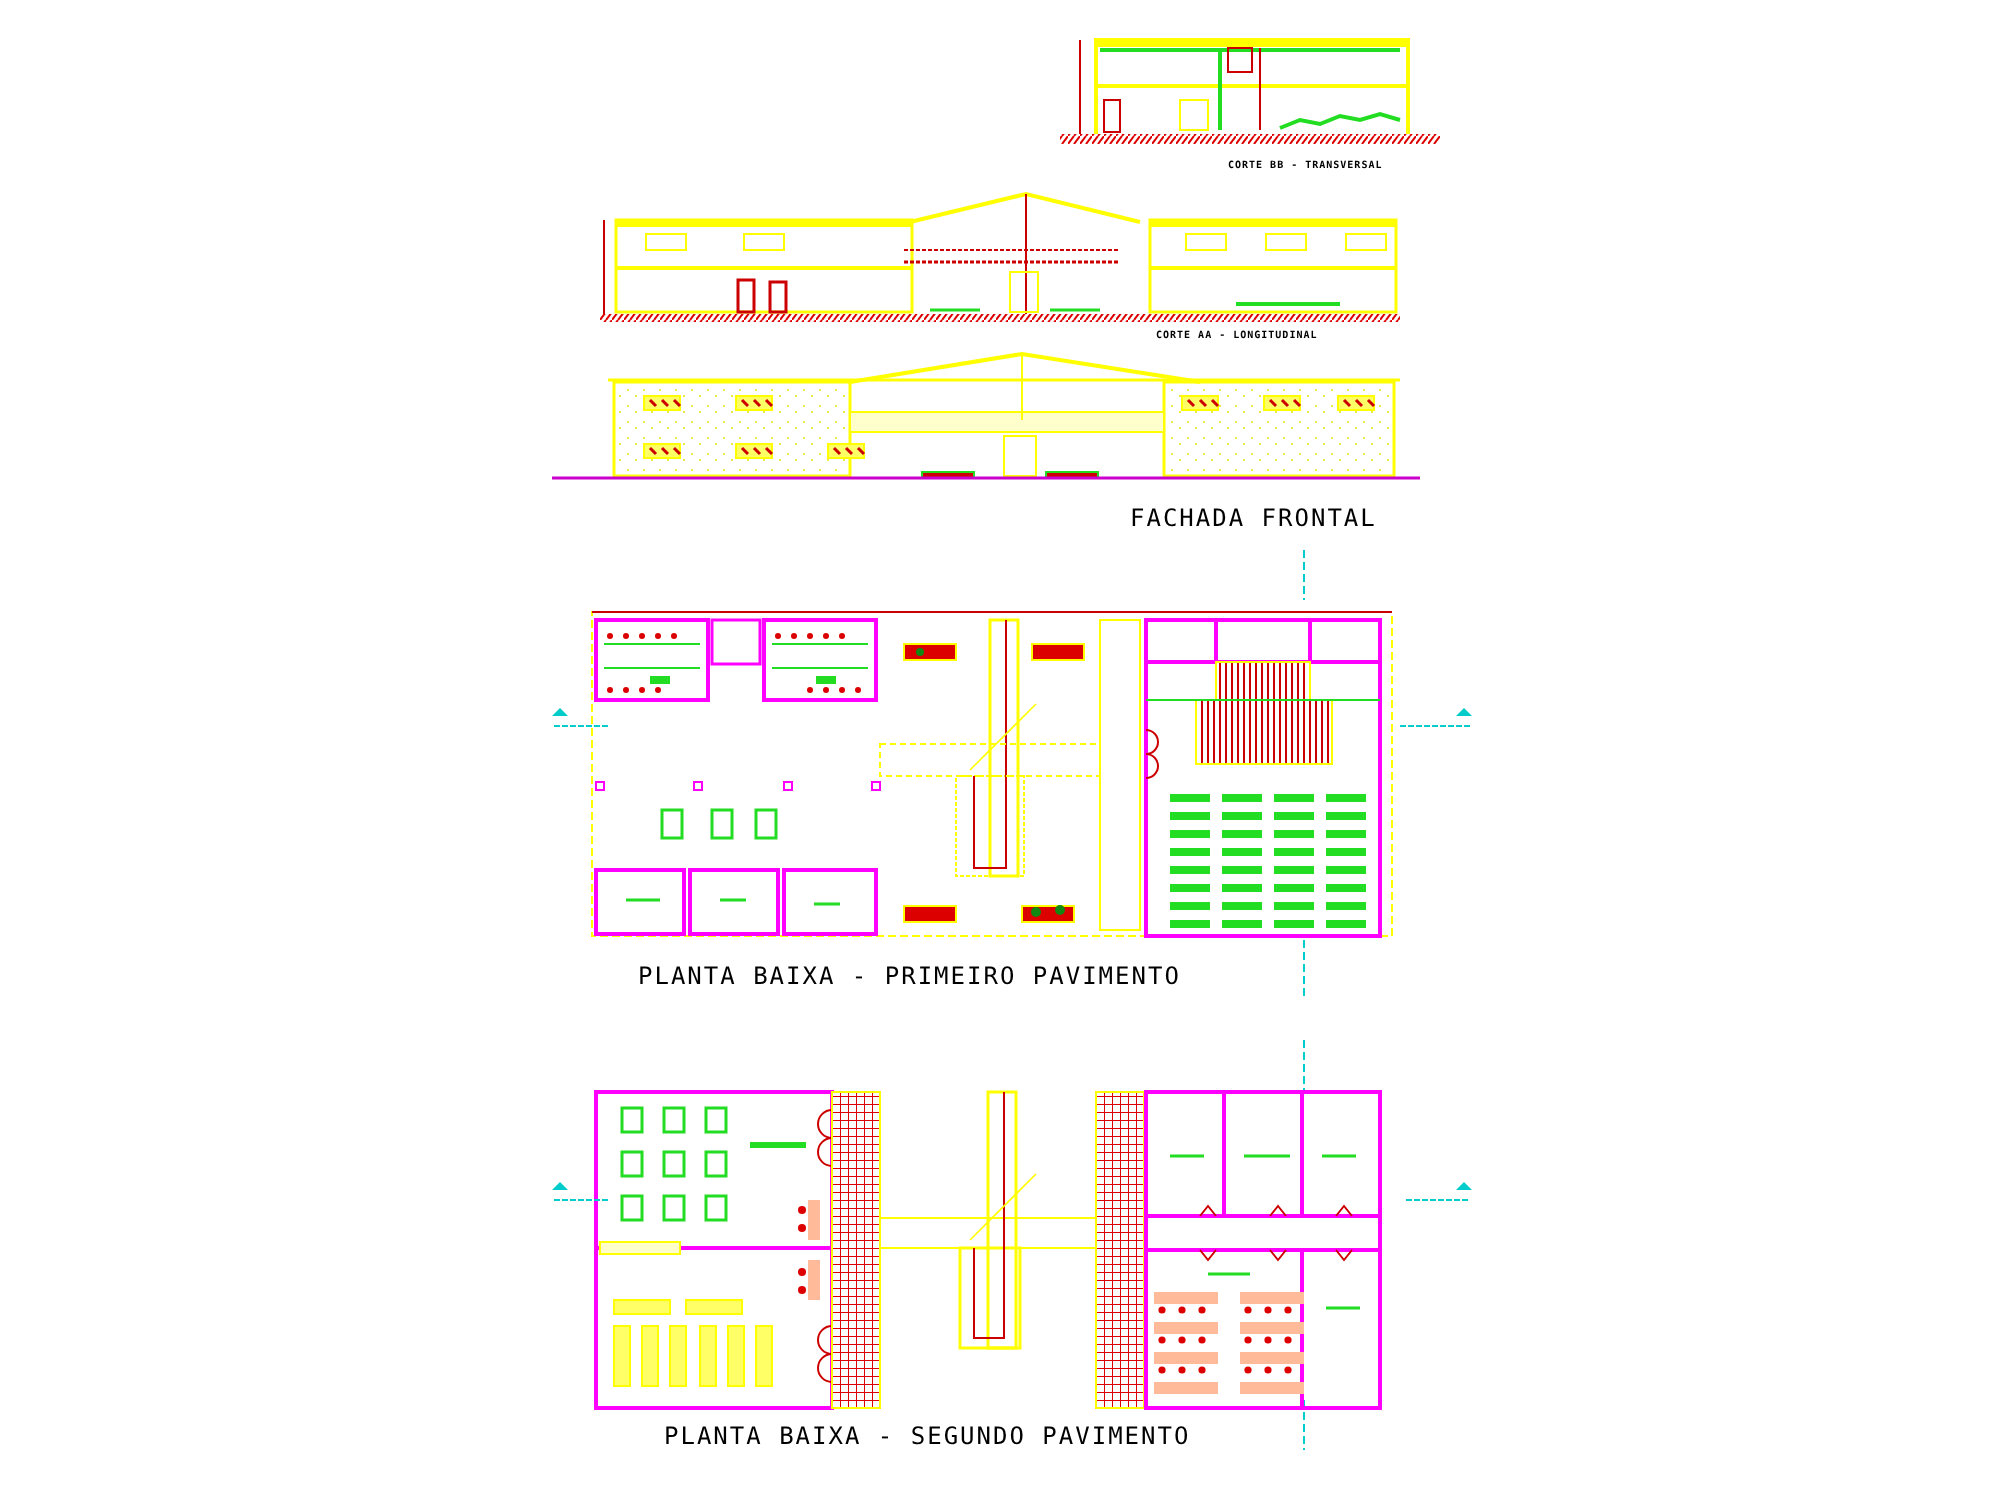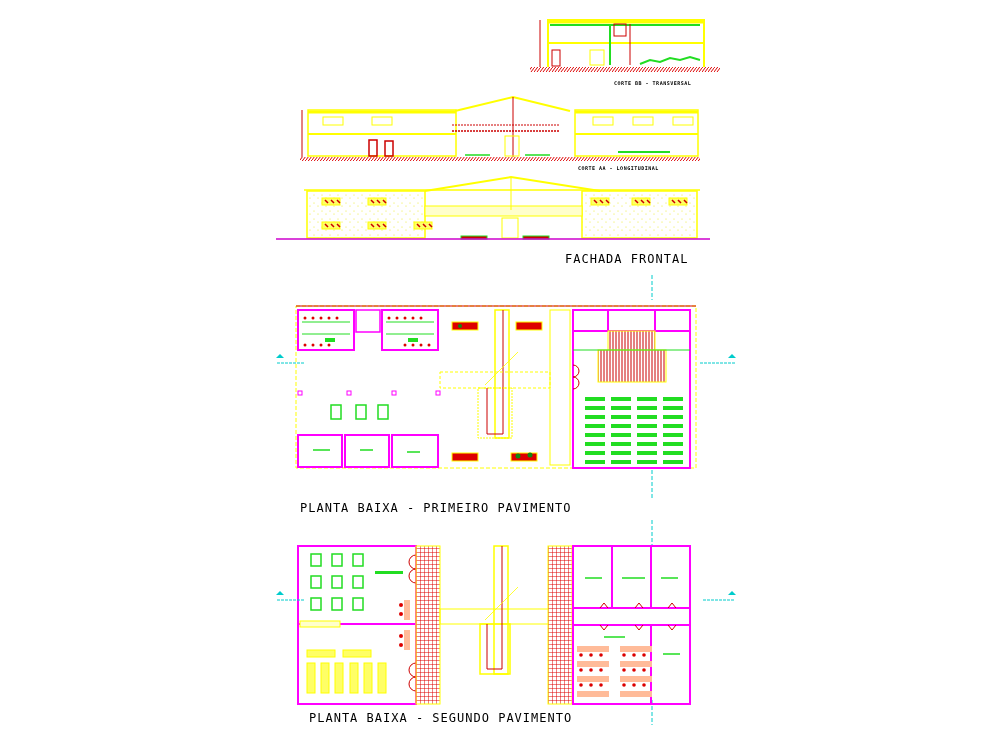--- a/index.html
+++ b/index.html
@@ -320,14 +320,14 @@
     <line x1="277" y1="600" x2="305" y2="600" stroke="#00cccc" stroke-dasharray="3,1"></line>
     <line x1="703" y1="600" x2="735" y2="600" stroke="#00cccc" stroke-dasharray="3,1"></line>
     <path d="M276,595 l4,-4 l4,4 z" fill="#00cccc"></path>
       <path d="M728,595 l4,-4 l4,4 z" fill="#00cccc"></path>
   </g>
 </svg>
 
 <div class="lbl lbl-small" style="left:614px;top:80px;">CORTE BB - TRANSVERSAL</div>
 <div class="lbl lbl-small" style="left:578px;top:165px;">CORTE AA - LONGITUDINAL</div>
 <div class="lbl lbl-big" style="left:565px;top:252px;">FACHADA FRONTAL</div>
-<div class="lbl lbl-big" style="left:300px;top:481px;margin-top:20px;">PLANTA BAIXA - PRIMEIRO PAVIMENTO</div>
-<div class="lbl lbl-big" style="left:309px;top:711px;">PLANTA BAIXA - SEGUNDO PAVIMENTO</div>
+<div class="lbl lbl-big" style="left:319px;top:481px;">PLANTA BAIXA - PRIMEIRO PAVIMENTO</div>
+<div class="lbl lbl-big" style="left:332px;top:711px;">PLANTA BAIXA - SEGUNDO PAVIMENTO</div>
 
 </body></html>

